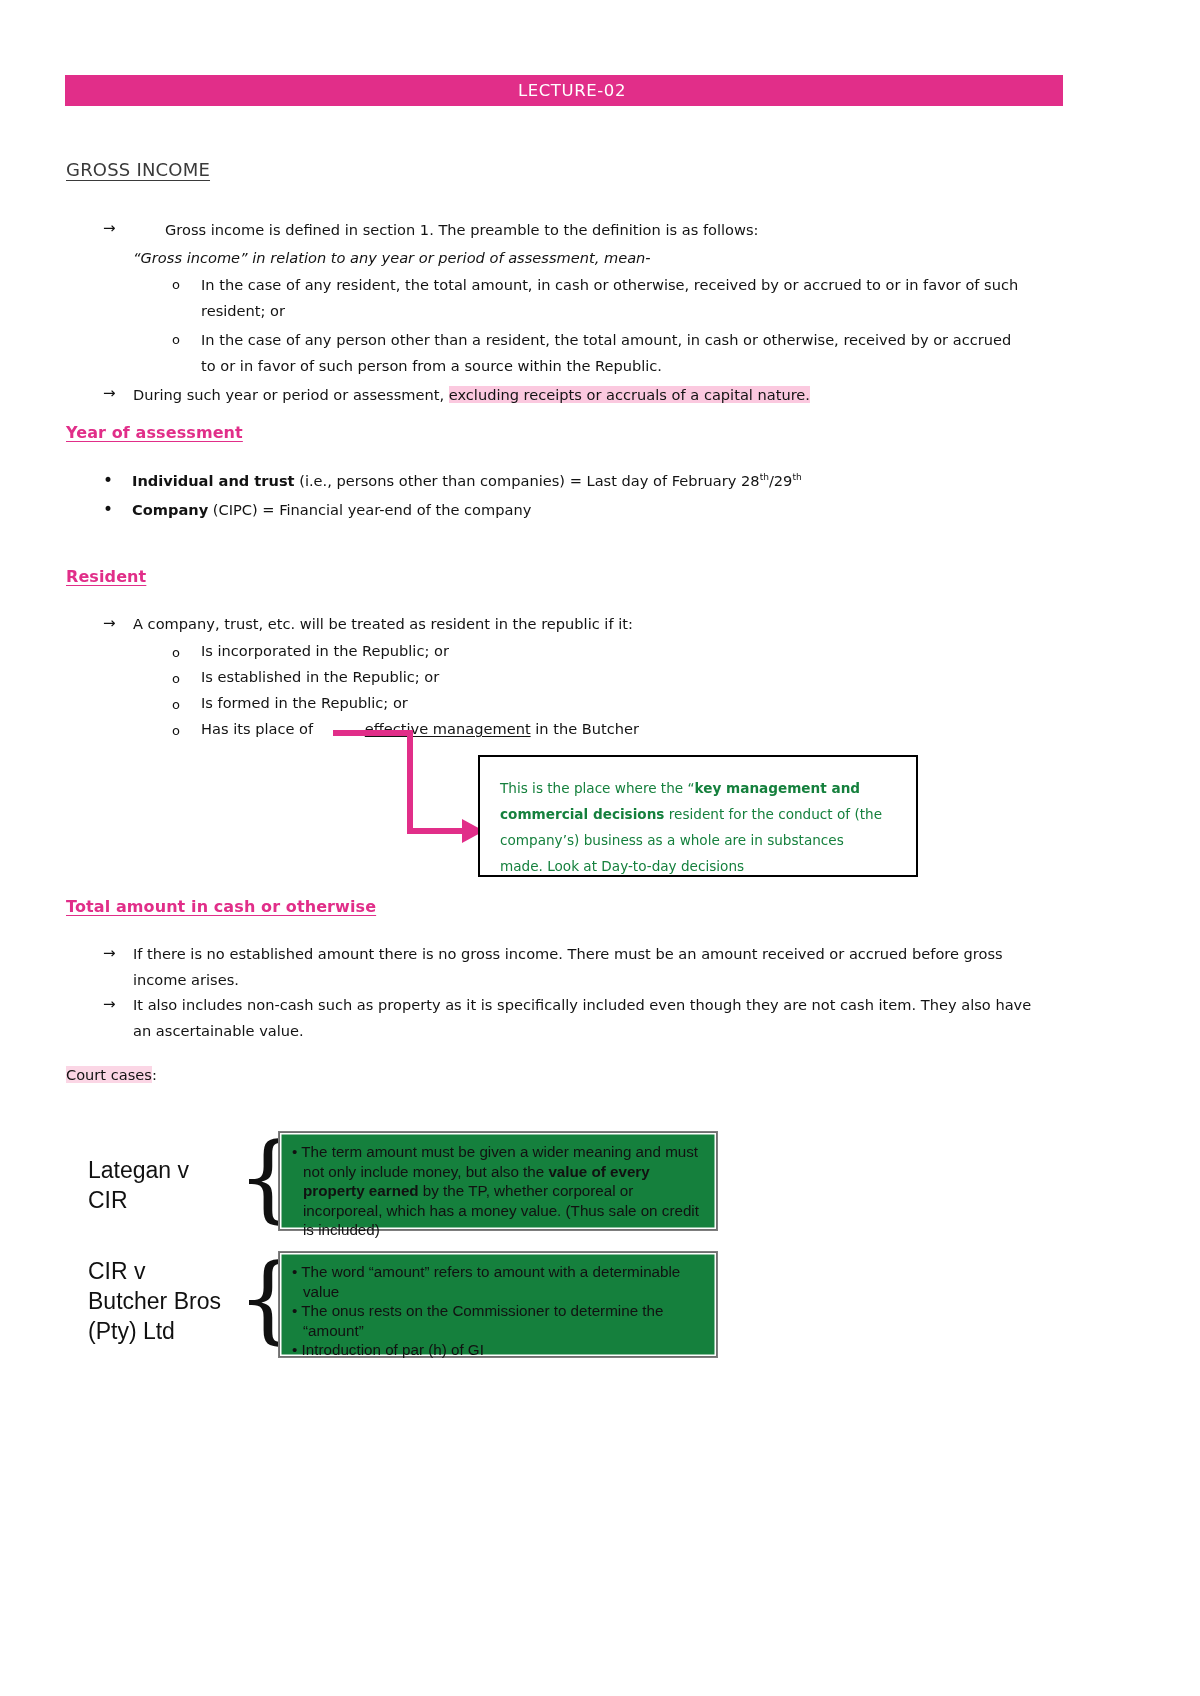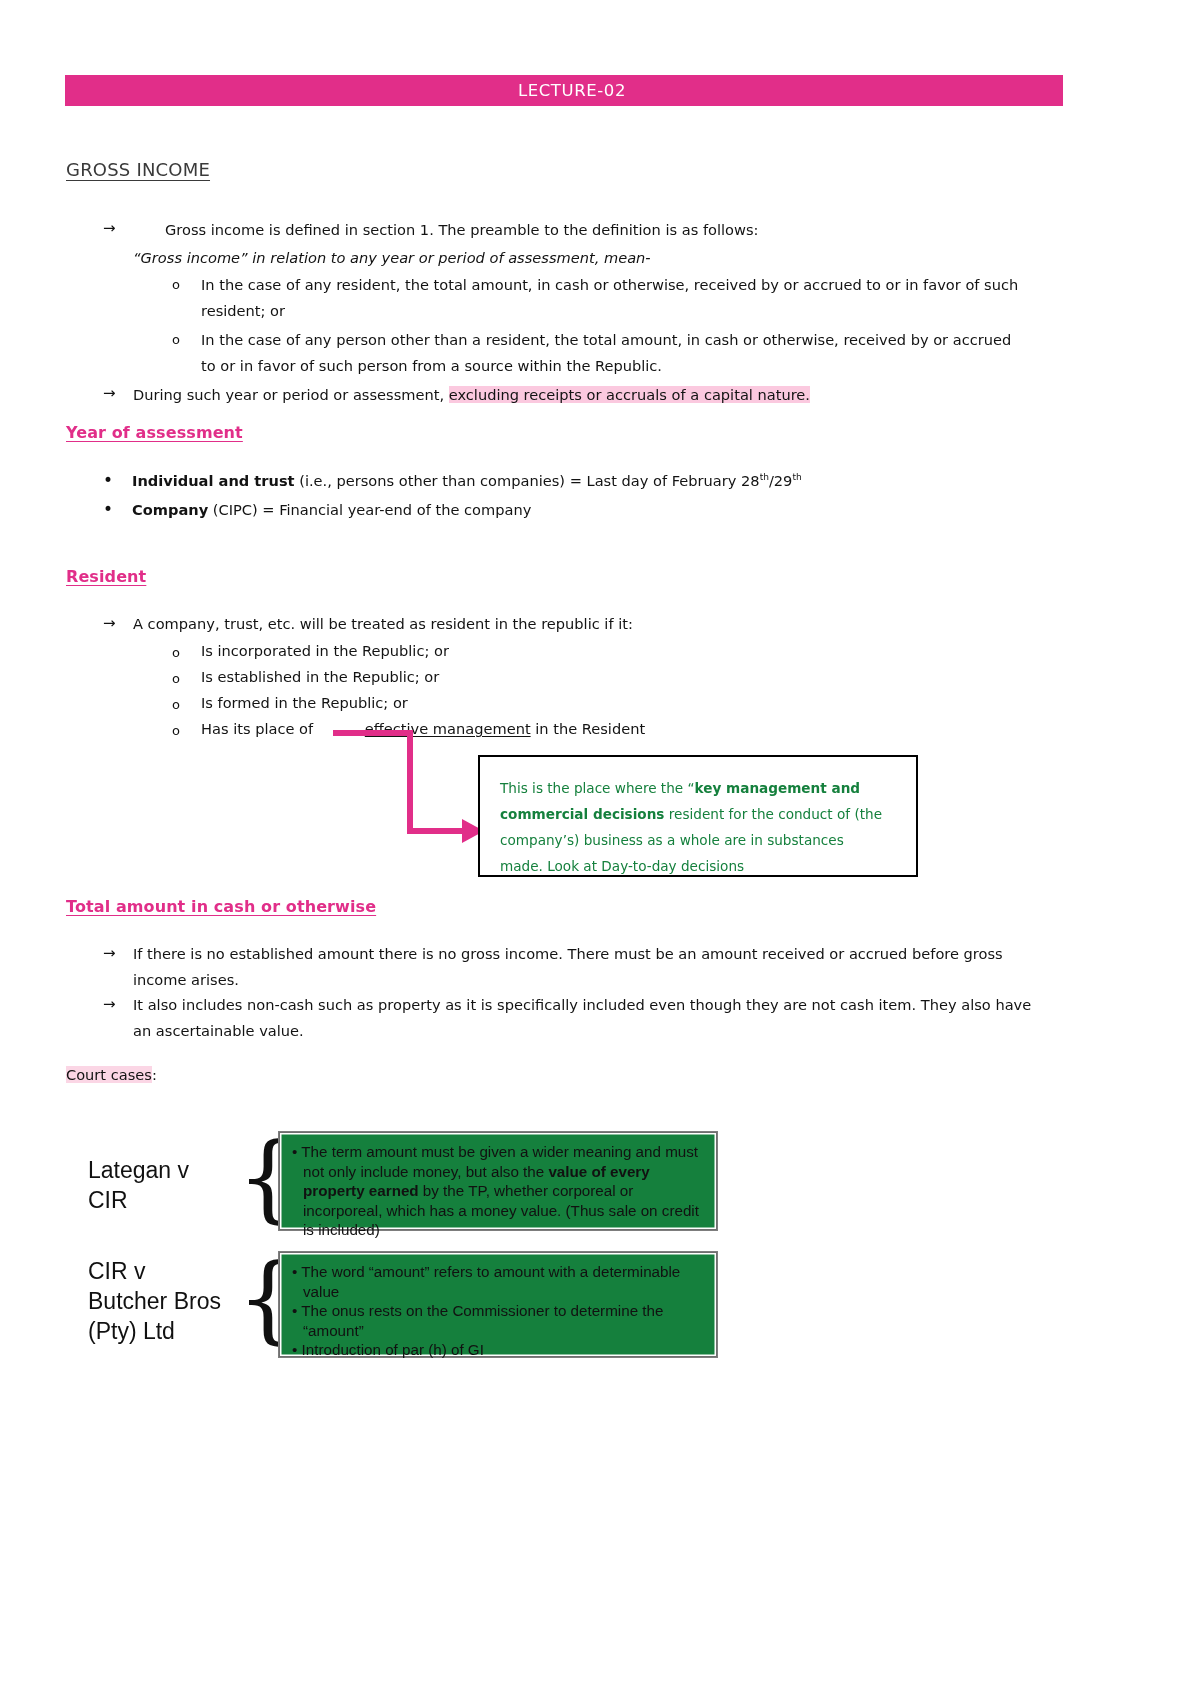--- a/index.html
+++ b/index.html
@@ -136,21 +136,21 @@
   <div class="txt" style="left:201px;top:638px;width:700px;">Is incorporated in the Republic; or</div>
 
   <span class="o-glyph" style="left:172px;top:671px;">o</span>
   <div class="txt" style="left:201px;top:664px;width:700px;">Is established in the Republic; or</div>
 
   <span class="o-glyph" style="left:172px;top:697px;">o</span>
   <div class="txt" style="left:201px;top:690px;width:700px;">Is formed in the Republic; or</div>
 
   <span class="o-glyph" style="left:172px;top:723px;">o</span>
   <div class="txt" style="left:201px;top:716px;width:700px;">
-    <span>Has its place of </span><span class="u-eff">effective management</span><span> in the Resident</span>
+    <span>Has its place of </span><span class="u-eff">effective management</span><span> in the Butcher</span>
   </div>
 
   <svg class="elbow" width="1200" height="1696" viewBox="0 0 1200 1696">
     <polyline points="333,733 410,733 410,831 462,831" fill="none" stroke="#E12E89" stroke-width="6"></polyline>
     <polygon points="462,819 484,831 462,843" fill="#E12E89"></polygon>
   </svg>
 
   <div class="callout">
     <div class="callout-inner">
       <div><span>This is the place where the “</span><span class="bold">key management and</span></div>

